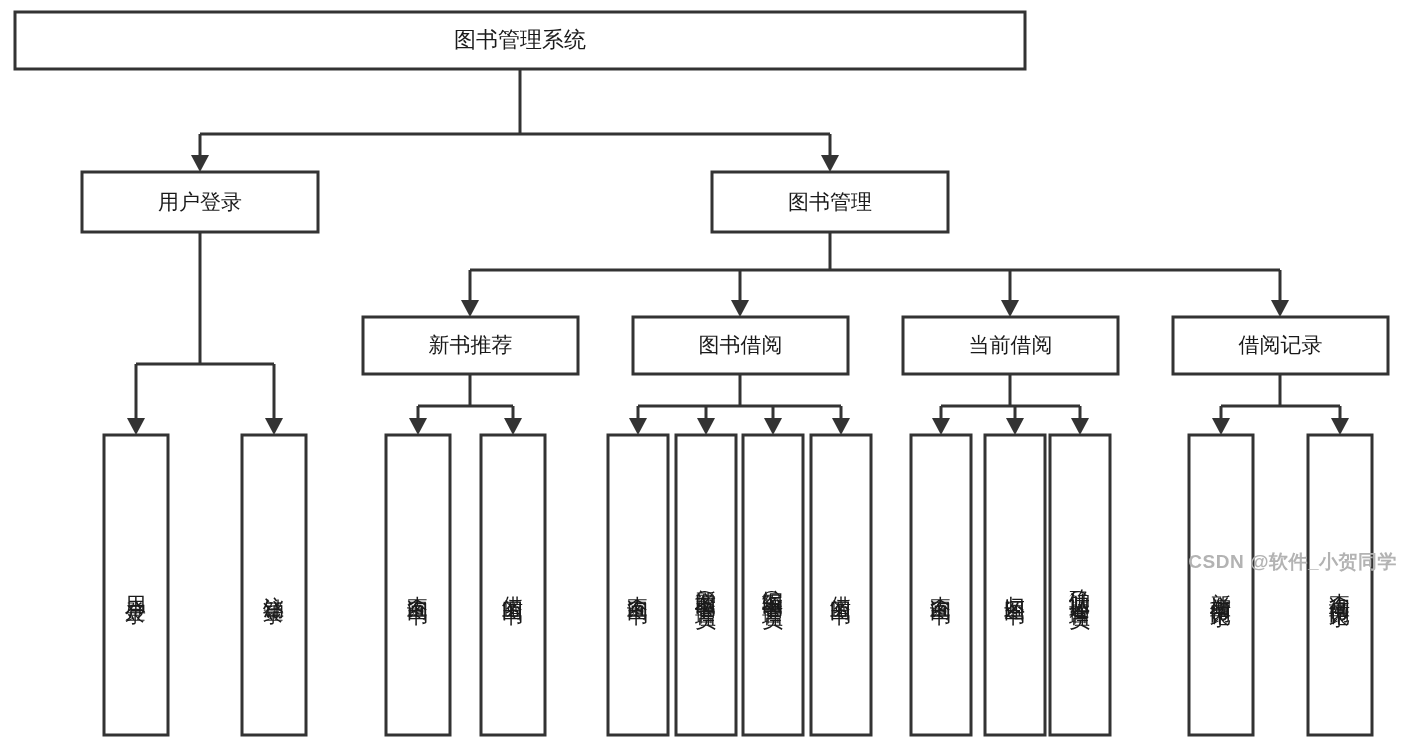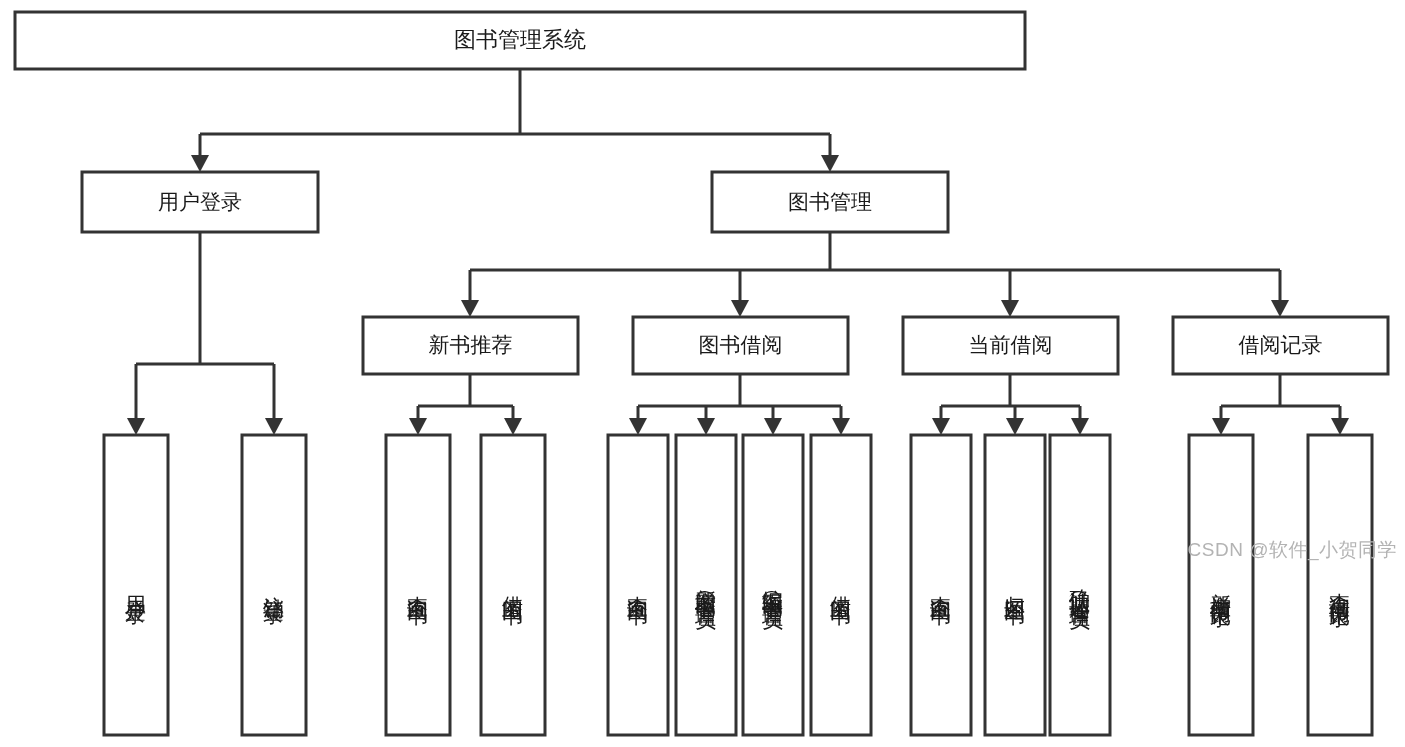--- a/index.html
+++ b/index.html
@@ -64,26 +64,27 @@
     text-orientation: upright;
     letter-spacing: 2px;
     line-height: 1;
     white-space: nowrap;
     text-align: center;
     pointer-events: none;
   }
   .watermark {
     position: absolute;
     right: 8px;
-    bottom: 12px;
+    bottom: 0;
     font-family: "Liberation Sans", sans-serif;
     font-size: 19px;
     color: #b3b3b3;
     white-space: nowrap;
     letter-spacing: 0.5px;
+    font-weight: bold;
   }
 </style>
 </head>
 <body>
 
 <div id="diagram-root">
   <svg class="diagram" id="diagram-svg" viewBox="0 0 1405 747" xmlns="http://www.w3.org/2000/svg">
       <line x1="520" y1="69" x2="520" y2="134" class="connector"></line>
       <line x1="200" y1="134" x2="830" y2="134" class="connector"></line>
       <g>

